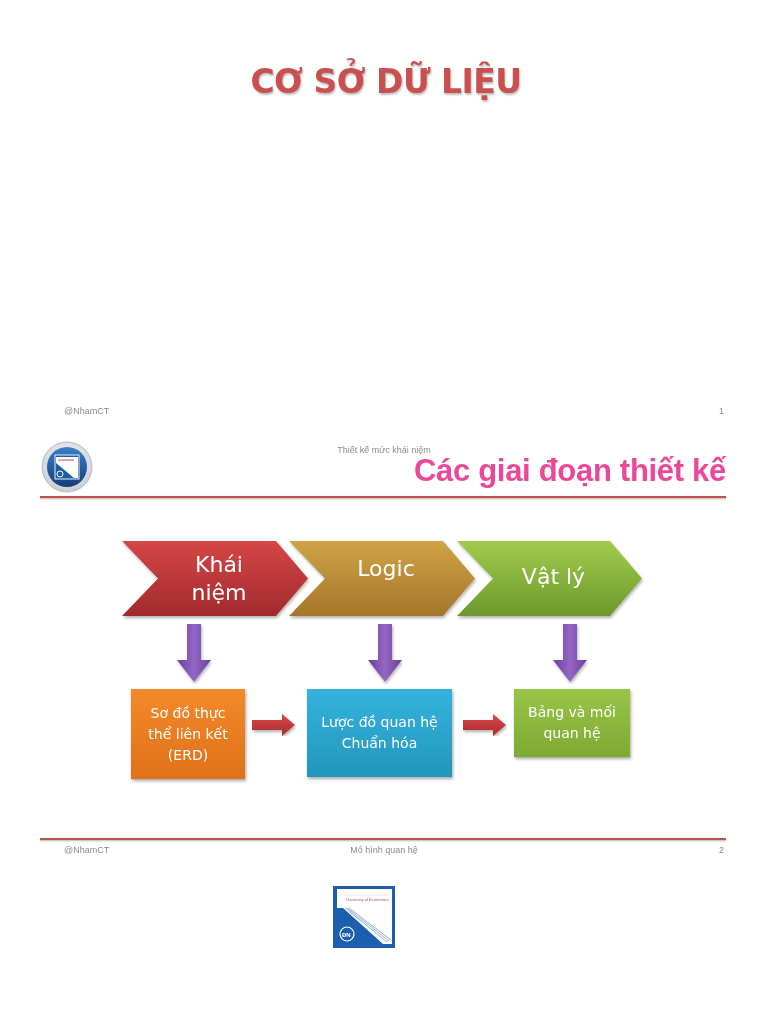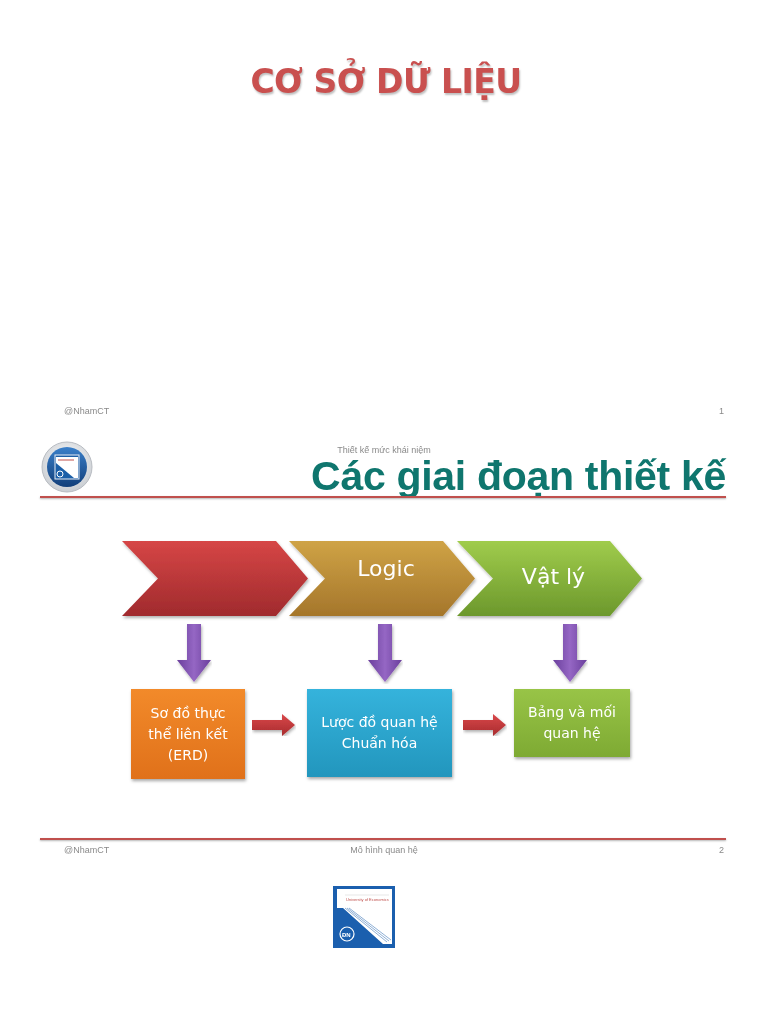--- a/index.html
+++ b/index.html
@@ -11,21 +11,21 @@
     color:#c9504f; letter-spacing:-0.5px;
     text-shadow: 1px 2px 2px rgba(0,0,0,0.25);
     padding-left: 16px;
   }
   .footer-text { font-family:"Liberation Sans", sans-serif; font-size:9px; color:#8a8a8a; }
   .footer-left { left:57px;margin-left:7px; }
   .footer-center { left:0; width:768px; text-align:center; }
   .footer-right { right:44px; text-align:right; }
   .slide-title {
     right:42px; top:453px; font-family:"Liberation Sans", sans-serif; font-weight:bold;
-    font-size:41px; color:#0f766e; letter-spacing:-0.3px;
+    font-size:31px; color:#ec4899; letter-spacing:-0.3px;
   }
   .red-rule { left:40px; width:686px; height:2px; background:#c0504d; box-shadow:0 1px 2px rgba(0,0,0,0.3); }
   .chevron-label {
     position:absolute; color:#ffffff; font-family:"DejaVu Sans", sans-serif; font-size:22px;
     text-align:center; line-height:28px; display:flex; align-items:center; justify-content:center;
   }
   .box {
     position:absolute; color:#ffffff; font-family:"DejaVu Sans", sans-serif; font-size:14px;
     text-align:center; line-height:21px; display:flex; align-items:center; justify-content:center;
     box-shadow: 1px 2px 3px rgba(0,0,0,0.35); white-space:pre-line;
@@ -79,20 +79,22 @@
           <stop offset="100%" stop-color="#6c982c"></stop>
         </linearGradient>
       <filter id="sh" x="-5%" y="-5%" width="115%" height="125%">
           <feDropShadow dx="1" dy="2" stdDeviation="1.5" flood-opacity="0.3"></feDropShadow>
         </filter>
     </defs>
     <polygon points="4,3 158,3 190,40.5 158,78 4,78 40,40.5" fill="url(#g1)" filter="url(#sh)"></polygon>
     <polygon points="171,3 325,3 357,40.5 325,78 171,78 207,40.5" fill="url(#g2)" filter="url(#sh)"></polygon>
     <polygon points="339,3 492,3 524,40.5 492,78 339,78 375,40.5" fill="url(#g3)" filter="url(#sh)"></polygon>
   </svg>
+  <div class="chevron-label" style="left:44px; top:3px; width:114px; height:75px; white-space:pre-line;">Khái
+niệm</div>
   <div class="chevron-label" style="left:211px; top:3px; width:114px; height:55px;">Logic</div>
   <div class="chevron-label" style="left:379px; top:9px; width:113px; height:60px;">Vật lý</div>
 </div>
 
 <div class="abs" style="left:176px; top:624px; width:36px; height:60px;">
   <svg width="36" height="60" viewBox="0 0 36 60">
       <defs>
         <linearGradient id="pa" x1="0" y1="0" x2="1" y2="0">
           <stop offset="0%" stop-color="#6a3f9c"></stop>
           <stop offset="50%" stop-color="#9567c4"></stop>

